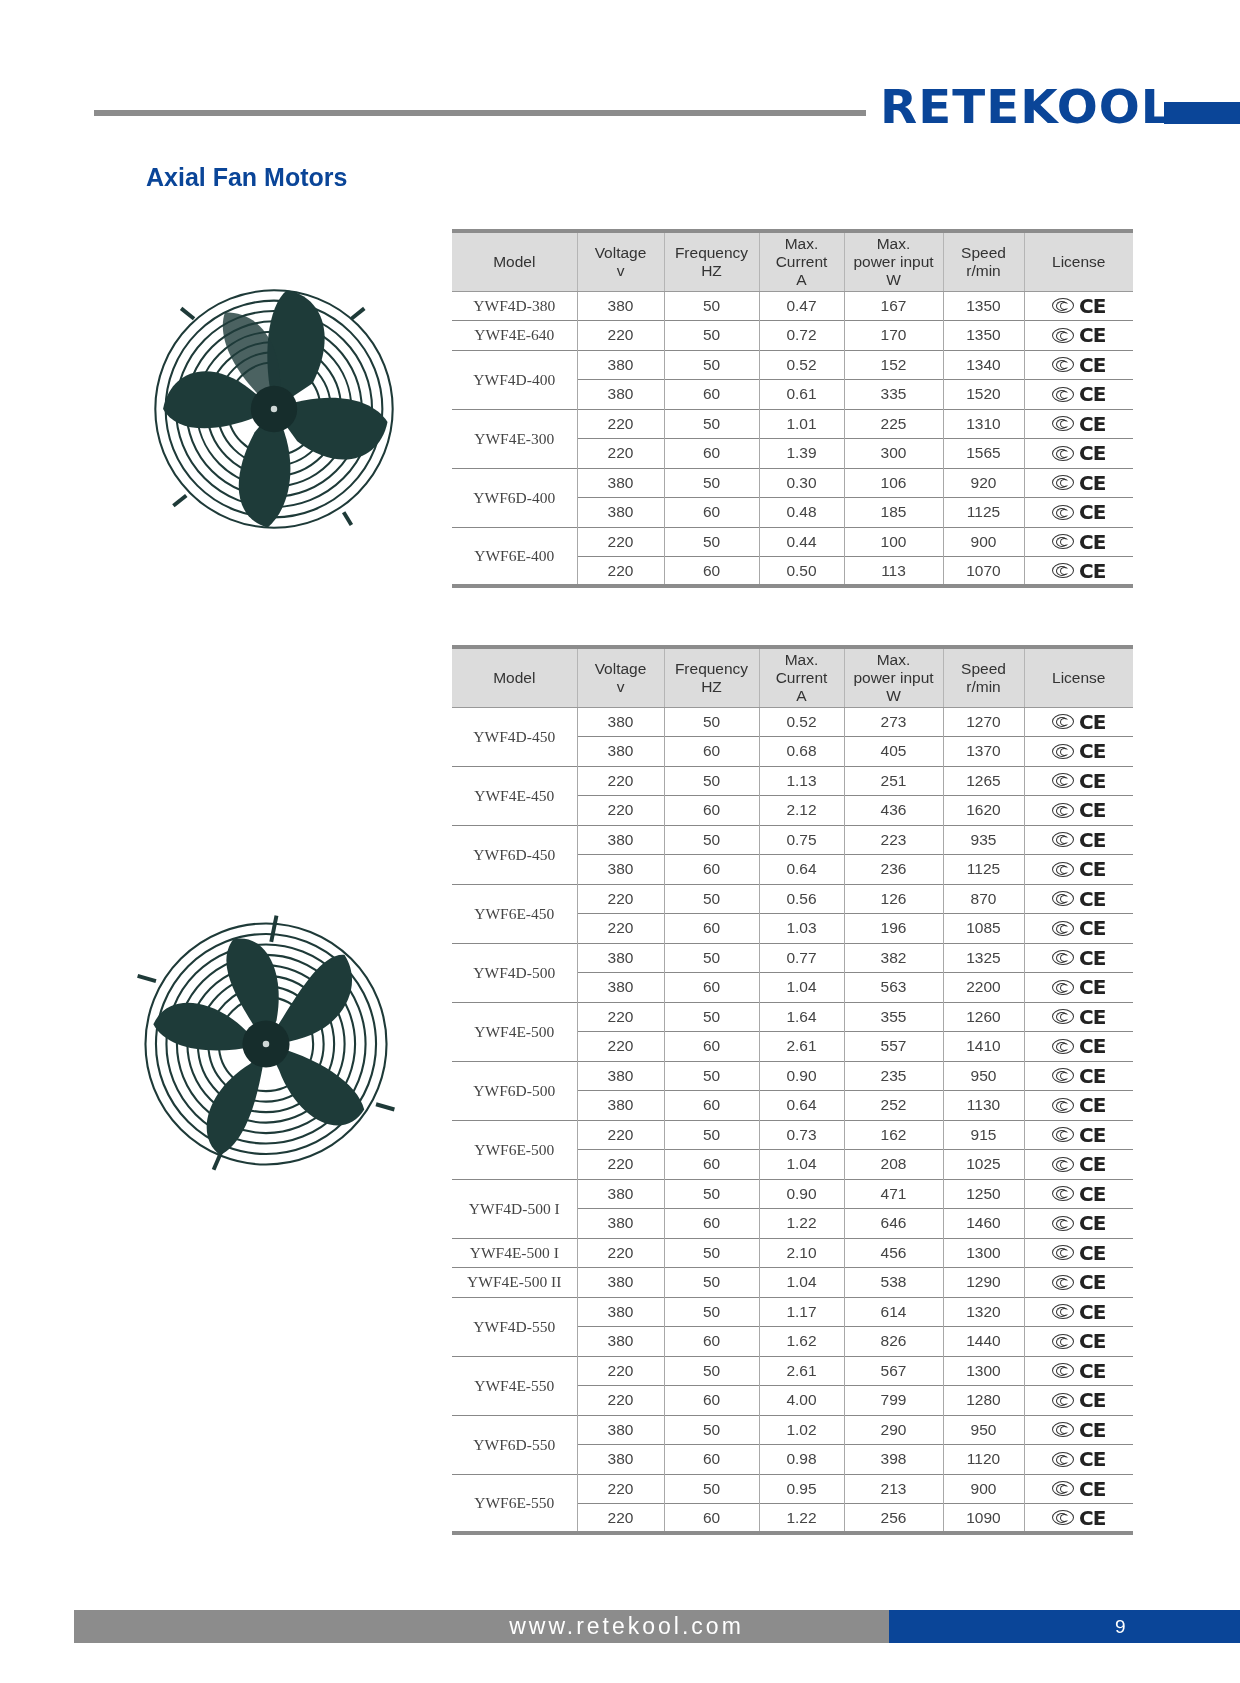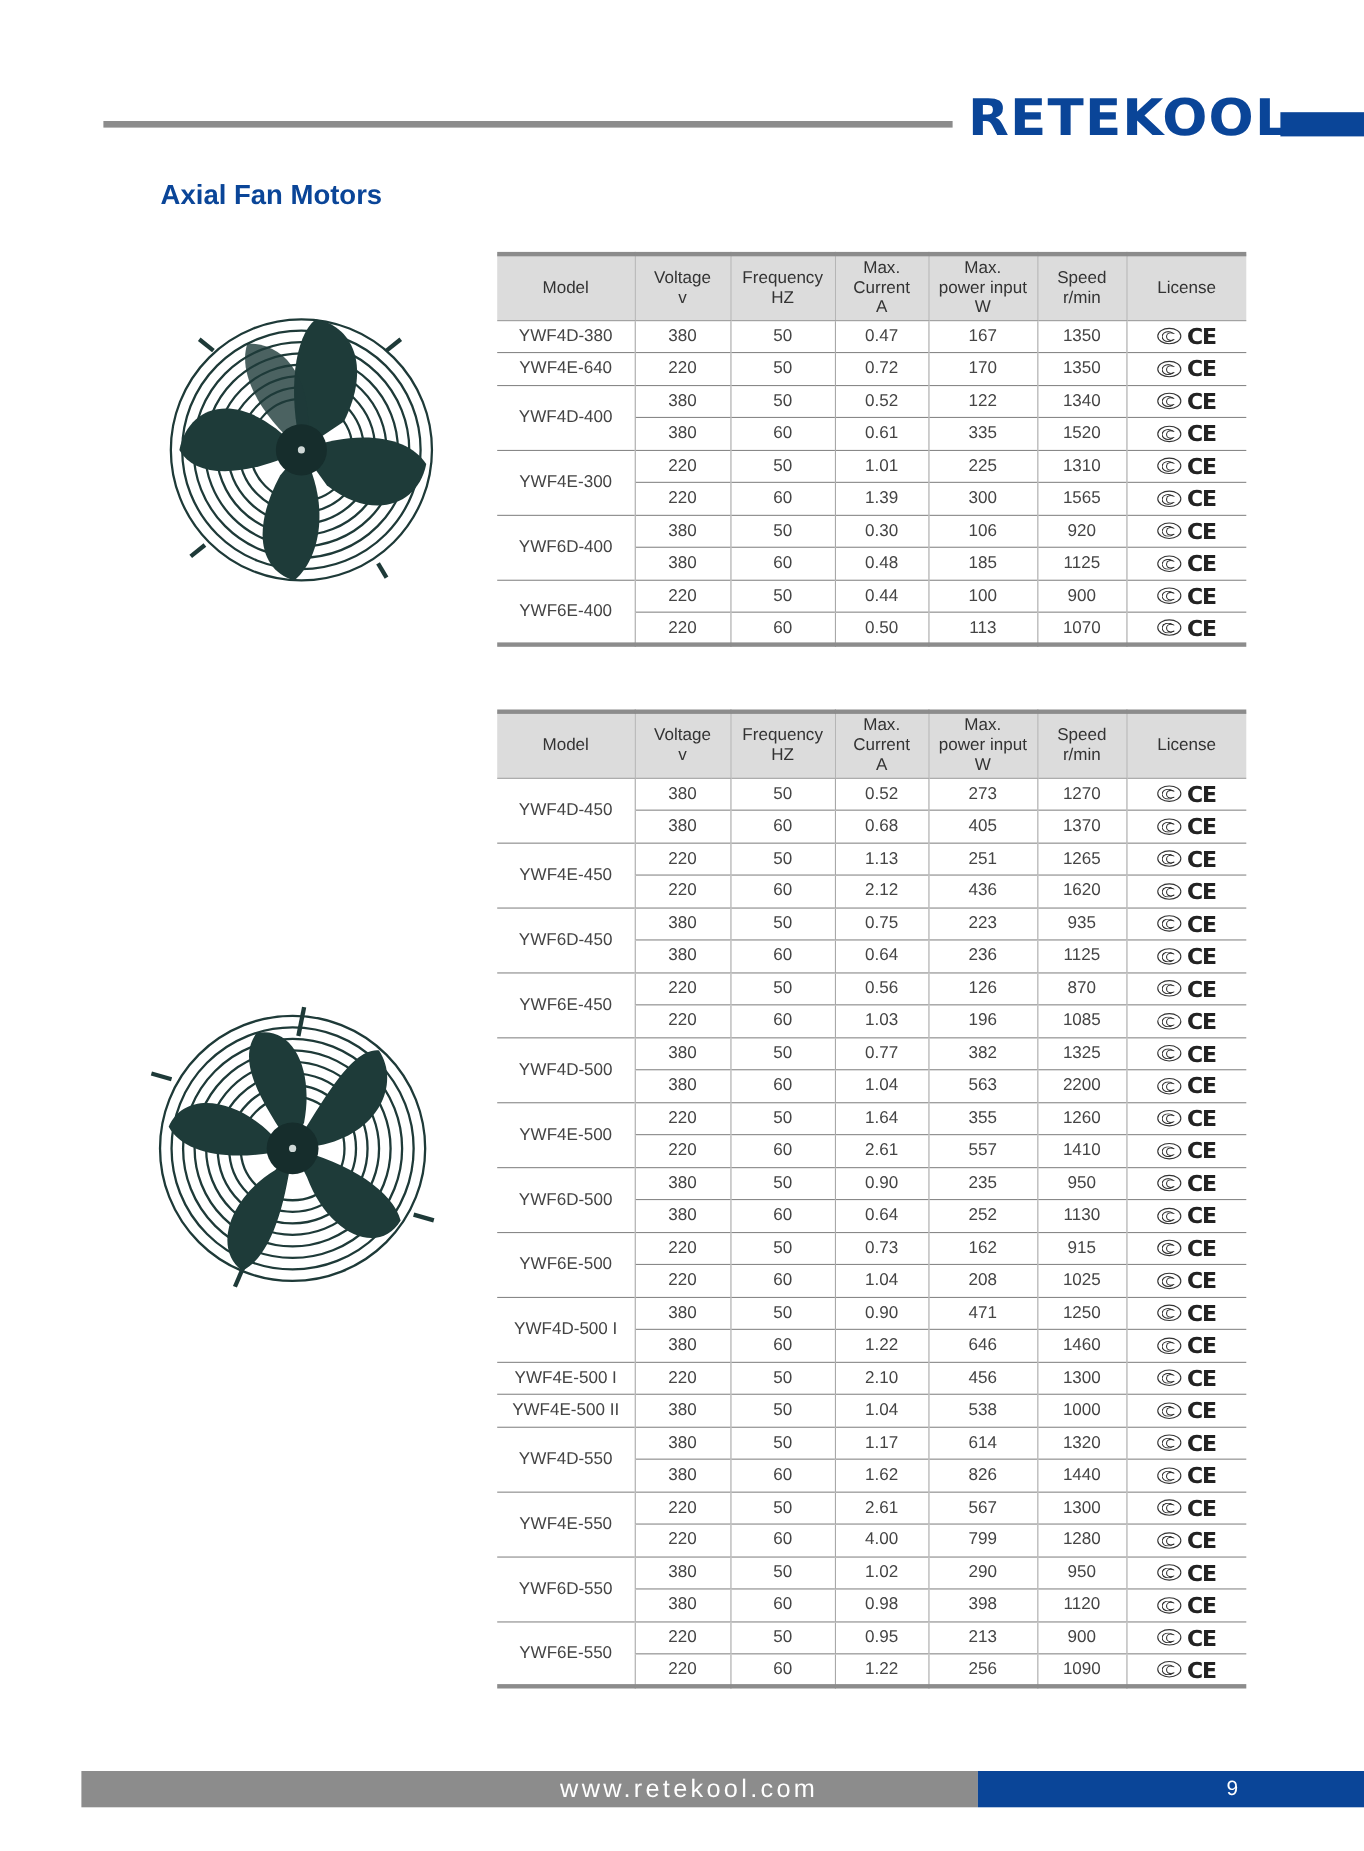--- a/index.html
+++ b/index.html
@@ -19,21 +19,21 @@
 
   table.spec { position: absolute; left: 452px; width: 681px; border-collapse: collapse; table-layout: fixed;
                border-top: 4px solid #8c8c8c; border-bottom: 4px solid #8c8c8c; }
   .t1 { top: 229px; }
   .t2 { top: 645px; }
   table.spec th { background: #dcdcdc; font-weight: normal; font-size: 15.5px; line-height: 18px; color: #333;
                   height: 60px; text-align: center; vertical-align: middle; border-left: 1px solid #b5b5b5; border-bottom: 1px solid #999; }
   table.spec th:first-child { border-left: none; }
   table.spec td { font-size: 15.5px; color: #444; text-align: center; vertical-align: middle; height: 29.5px;
                   border-left: 1px solid #a8a8a8; border-top: 1px solid #888; padding: 0; white-space: nowrap; }
-  table.spec td.model { border-left: none; }
+  table.spec td.model { border-left: none; font-family: Liberation Serif, serif; }
   table.spec td.lic { }
   .ccc { display: inline-block; width: 22px; height: 15px; border: 1.4px solid #333; border-radius: 50%; position: relative; vertical-align: middle; margin-right: 5px; }
   .ccc::before { content: ""; position: absolute; left: 3px; top: 2px; width: 10px; height: 8px; border: 1.2px solid #333; border-right-color: transparent; border-radius: 50%; }
   .ccc::after { content: ""; position: absolute; left: 7px; top: 3px; width: 7px; height: 6px; border: 1.2px solid #333; border-right-color: transparent; border-radius: 50%; }
   .ce { display: inline-block; font-family: "DejaVu Sans", sans-serif; font-weight: bold; font-size: 20px; color: #222; vertical-align: middle; letter-spacing: -1px; }
 
   .footer-gray { position: absolute; left: 74px; top: 1610px; width: 815px; height: 33px; background: #8c8c8c; }
   .footer-blue { position: absolute; left: 889px; top: 1610px; width: 351px; height: 33px; background: #0a4598; }
   .footer-url { position: absolute; left: 74px; width: 945px; top: 1610px; height: 33px; line-height: 33px; text-align: center;
                 padding-left: 160px; font-size: 23px; letter-spacing: 3px; color: #ffffff; }
@@ -142,21 +142,21 @@
         <td>0.72</td>
         <td>170</td>
         <td>1350</td>
         <td class="lic"><span class="ccc"></span><span class="ce">CE</span></td>
       </tr>
       <tr>
         <td class="model" rowspan="2">YWF4D-400</td>
         <td>380</td>
         <td>50</td>
         <td>0.52</td>
-        <td>122</td>
+        <td>152</td>
         <td>1340</td>
         <td class="lic"><span class="ccc"></span><span class="ce">CE</span></td>
       </tr>
       <tr>
         <td>380</td>
         <td>60</td>
         <td>0.61</td>
         <td>335</td>
         <td>1520</td>
         <td class="lic"><span class="ccc"></span><span class="ce">CE</span></td>
@@ -398,21 +398,21 @@
         <td>456</td>
         <td>1300</td>
         <td class="lic"><span class="ccc"></span><span class="ce">CE</span></td>
       </tr>
       <tr>
         <td class="model" rowspan="1">YWF4E-500 II</td>
         <td>380</td>
         <td>50</td>
         <td>1.04</td>
         <td>538</td>
-        <td>1000</td>
+        <td>1290</td>
         <td class="lic"><span class="ccc"></span><span class="ce">CE</span></td>
       </tr>
       <tr>
         <td class="model" rowspan="2">YWF4D-550</td>
         <td>380</td>
         <td>50</td>
         <td>1.17</td>
         <td>614</td>
         <td>1320</td>
         <td class="lic"><span class="ccc"></span><span class="ce">CE</span></td>

